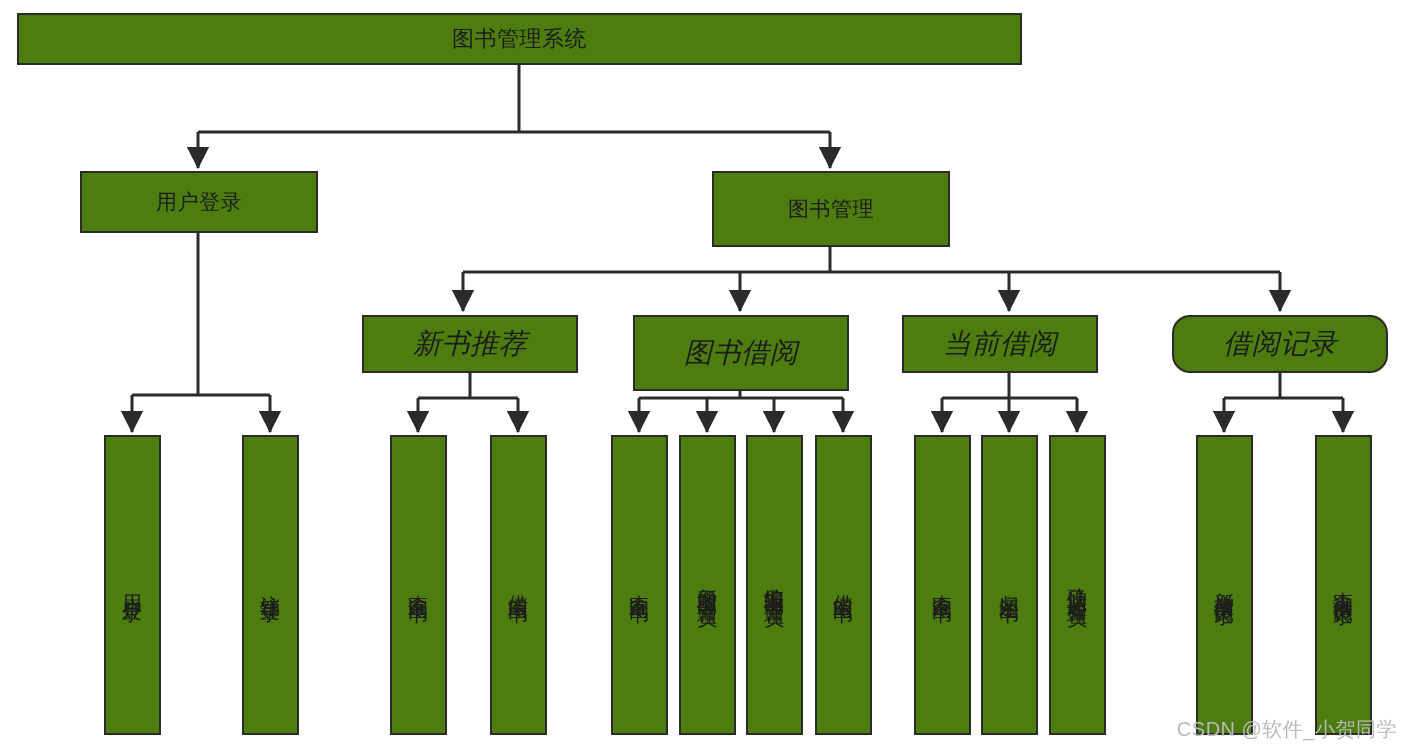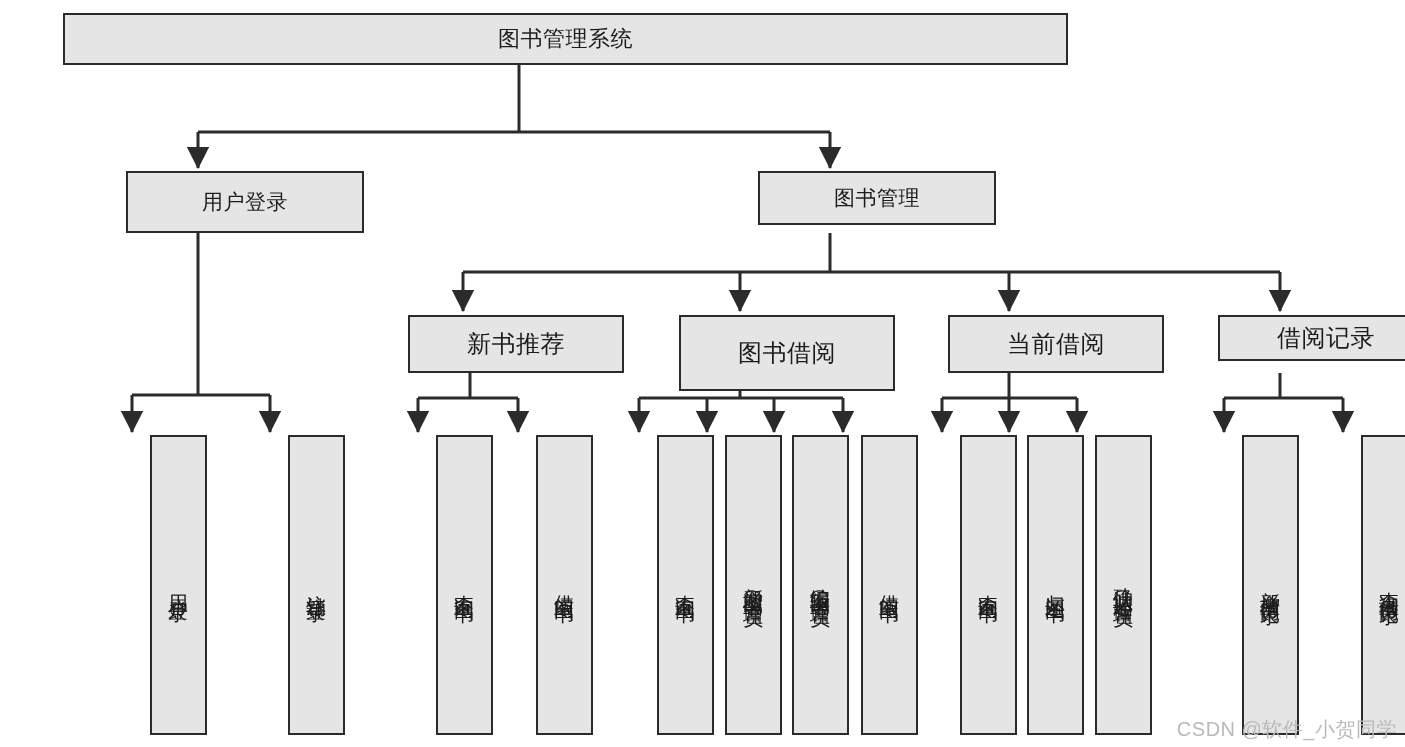--- a/index.html
+++ b/index.html
@@ -23,39 +23,38 @@
     position: absolute;
     left: 0;
     top: 0;
     width: 1405px;
     height: 747px;
     pointer-events: none;
   }
   .node {
     position: absolute;
     box-sizing: border-box;
-    background: #e5e5e5;
+    background: #4d7c0f;
     border: 2px solid #2b2b2b;
     display: flex;
     align-items: center;
     justify-content: center;
     text-align: left;
     z-index: 2;
-    margin-left: 46px;
   }
   .node-label {
     font-size: 21px;
     line-height: 1.18;
     color: #1c1c1c;
     letter-spacing: 0.5px;
     white-space: nowrap;
   }
   .node.root .node-label { font-size: 22px; }
   .node.level2 .node-label { font-size: 21px; }
-  .node.level3 .node-label { font-size: 24px; }
+  .node.level3 .node-label { font-size: 28px; font-style: italic; }
   .node.leaf {
     align-items: center;
     justify-content: center;
   }
   .node.leaf .node-label {
     writing-mode: vertical-rl;
     text-orientation: upright;
     font-size: 20px;
     letter-spacing: 3px;
     line-height: 1.1;
@@ -129,34 +128,34 @@
     </g>
   </svg>
 
   <div class="node root" style="left:17px; top:13px; width:1005px; height:52px;">
     <span class="node-label">图书管理系统</span>
   </div>
 
   <div class="node level2" style="left:80px; top:171px; width:238px; height:62px;">
     <span class="node-label">用户登录</span>
   </div>
-  <div class="node level2" style="left:712px; top:171px; width:238px; height:54px;">
+  <div class="node level2" style="left:712px; top:171px; width:238px; height:76px;">
     <span class="node-label">图书管理</span>
   </div>
 
   <div class="node level3" style="left:362px; top:315px; width:216px; height:58px;">
     <span class="node-label">新书推荐</span>
   </div>
   <div class="node level3" style="left:633px; top:315px; width:216px; height:76px;">
     <span class="node-label">图书借阅</span>
   </div>
-  <div class="node level3" style="left:902px; top:315px; width:216px; height:58px;">
+  <div class="node level3" style="left:902px; top:315px; width:196px; height:58px;">
     <span class="node-label">当前借阅</span>
   </div>
-  <div class="node level3" style="left:1172px; top:315px; width:216px; height:46px;">
+  <div class="node level3" style="left:1172px; top:315px; width:216px; height:58px;border-radius:18px;">
     <span class="node-label">借阅记录</span>
   </div>
 
   <div class="node leaf" style="left:104px; top:435px; width:57px; height:300px;">
     <span class="node-label">用户登录</span>
   </div>
   <div class="node leaf" style="left:242px; top:435px; width:57px; height:300px;">
     <span class="node-label">注销登录</span>
   </div>
 

